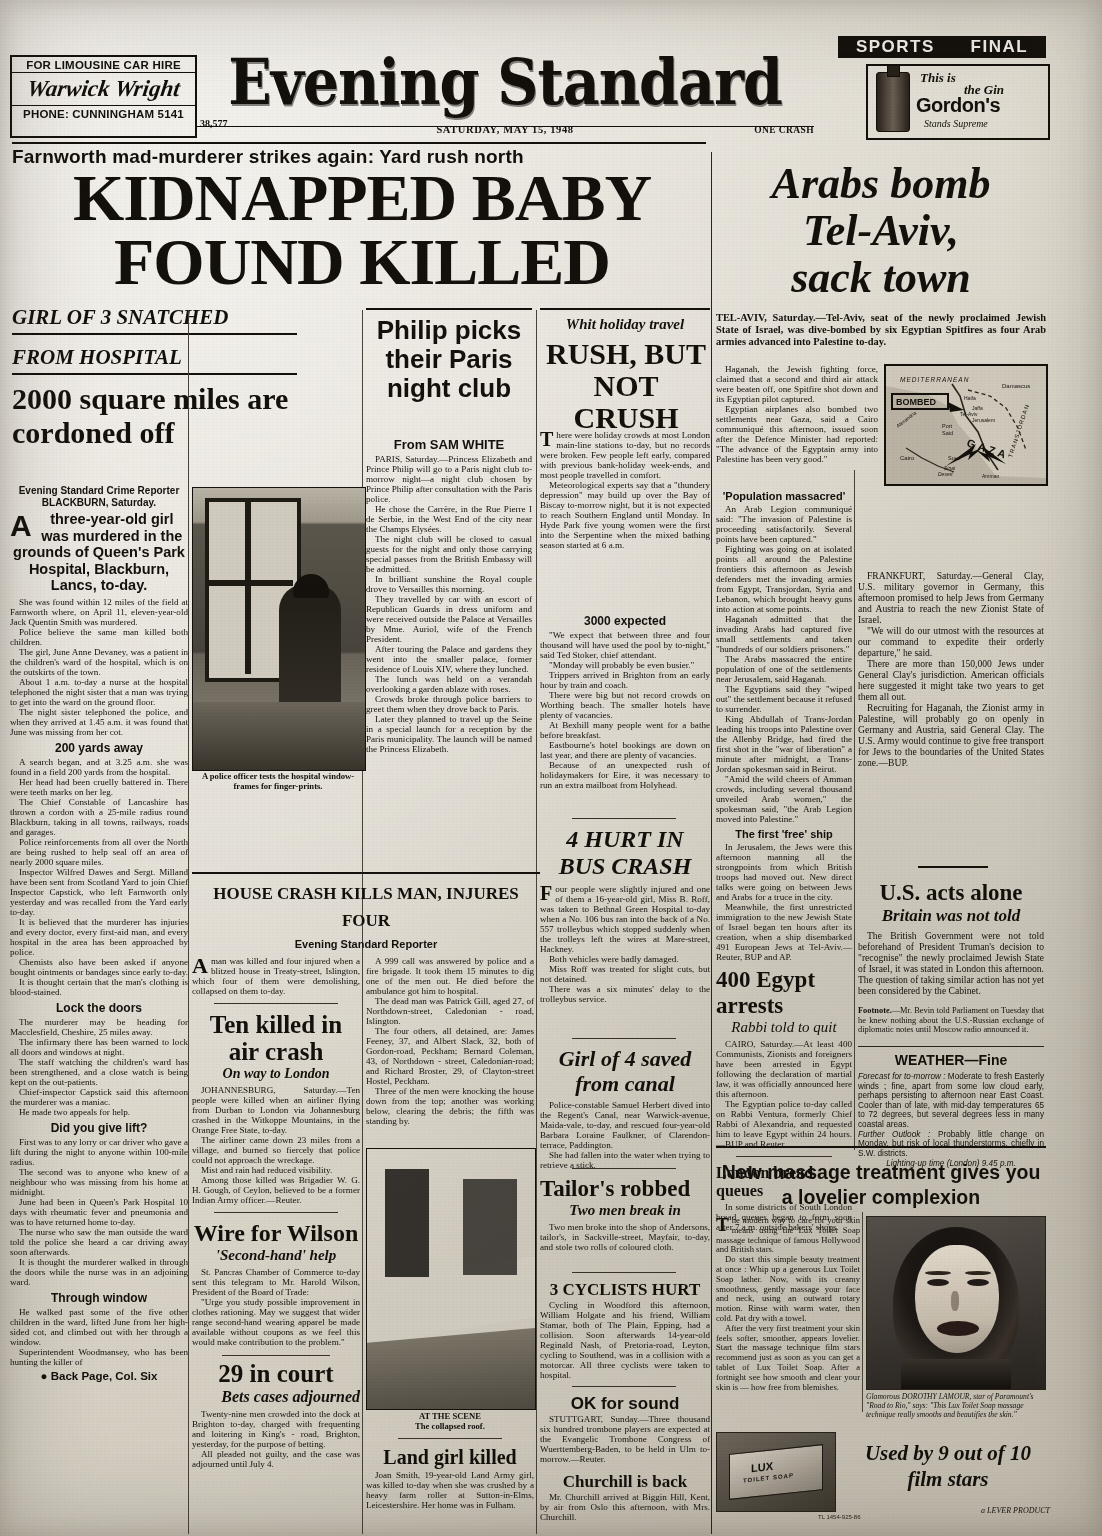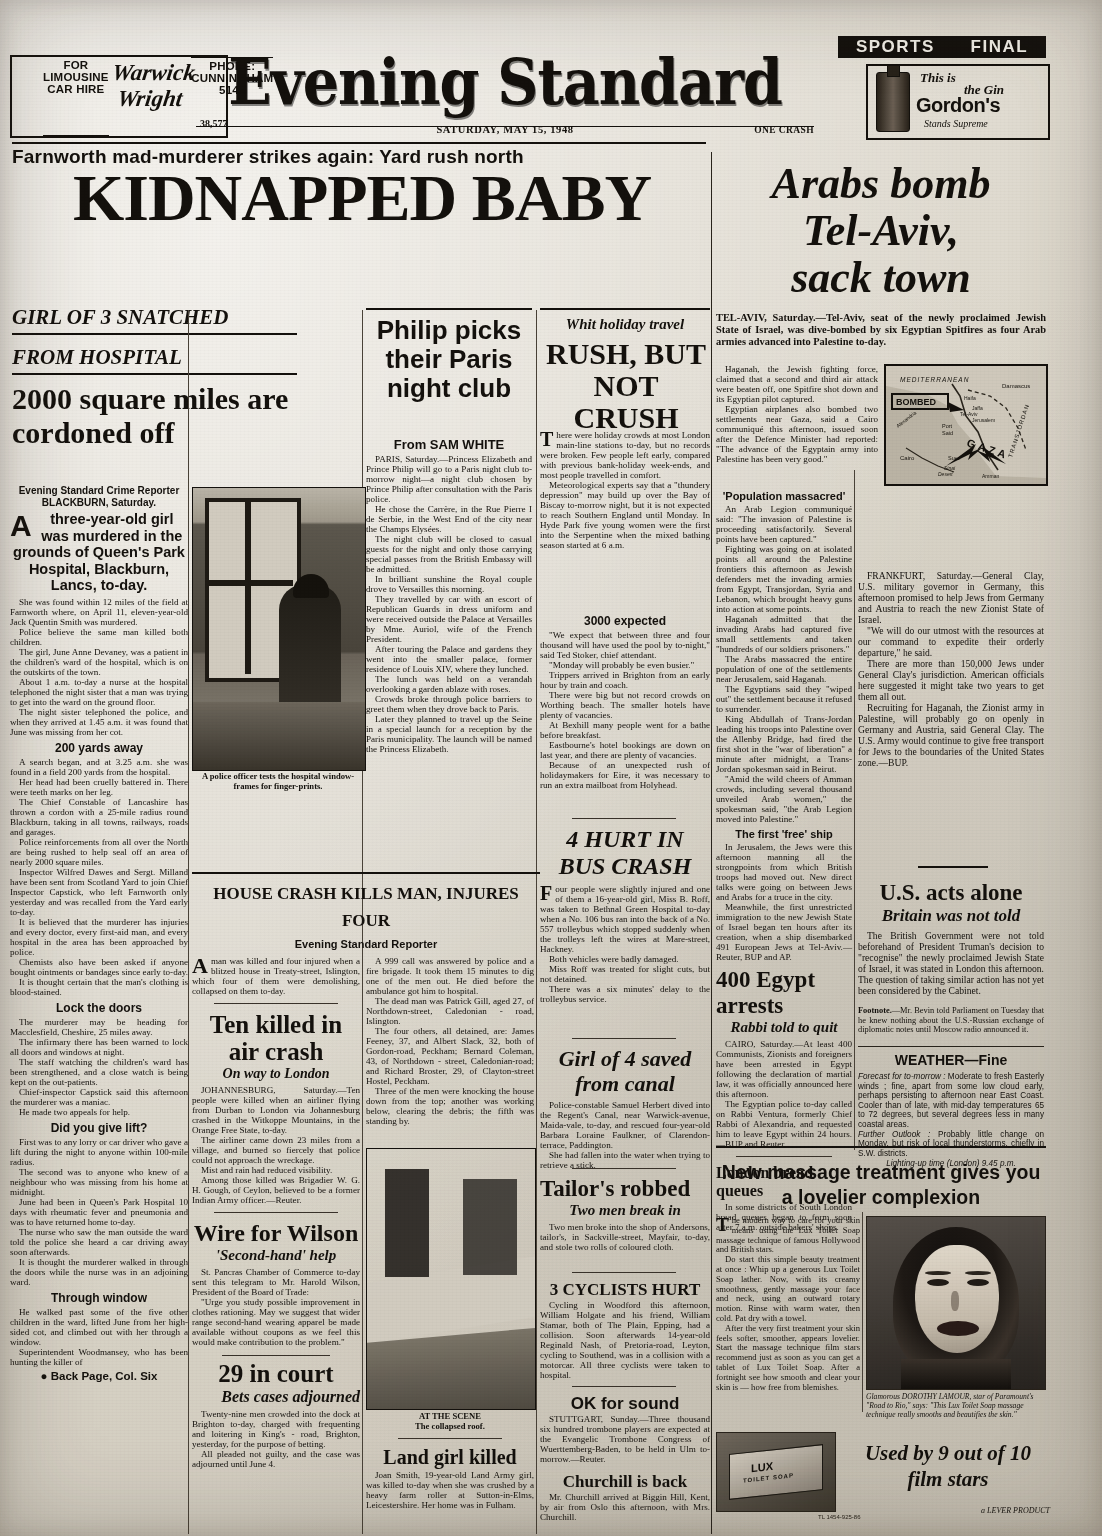--- a/index.html
+++ b/index.html
@@ -30,21 +30,21 @@
   .body{font-size:9.1px;line-height:10.0px;text-align:justify;}
   .body p{margin:0;text-indent:9px;}
   .body p.noind{text-indent:0;}
   .cap{font-size:8.6px;line-height:9.6px;font-weight:bold;text-align:center;}
 
   
   .abs{position:absolute;}
 
   
   #limo{left:10px;top:55px;width:183px;height:79px;border:2px solid #16130f;
-        display:flex;flex-direction:row;justify-content:flex-start;padding-left:31px;}
+        display:flex;flex-direction:column;justify-content:flex-start;}
   #limo .l1,#limo .l3{font-family:"Liberation Sans",sans-serif;font-weight:bold;font-size:11.5px;
         text-align:center;border-bottom:1.5px solid #16130f;padding:2px 0 1px;letter-spacing:.2px;}
   #limo .l3{border-bottom:none;border-top:1.5px solid #16130f;}
   #limo .l2{font-family:"Liberation Serif",serif;font-style:italic;font-weight:bold;font-size:23px;
         text-align:center;padding:3px 0;transform:skewX(-8deg);}
 
   #masthead{left:196px;top:52px;width:618px;text-align:center;}
   #masthead .name{
     font-family:"DejaVu Serif", serif;
     font-weight:bold;font-size:57px;line-height:60px;letter-spacing:-1px;
@@ -186,20 +186,21 @@
     <div class="thegin">the Gin</div>
     <div class="gname">Gordon's</div>
     <div class="stands">Stands Supreme</div>
   </div>
 
   <div class="abs" id="strapRule"></div>
   <div class="abs" id="strap">Farnworth mad-murderer strikes again: Yard rush north</div>
 
   <div class="abs" id="mainhead">
     <div>KIDNAPPED BABY</div>
+    <div>FOUND KILLED</div>
   </div>
 
   <div class="abs" id="kicker1">GIRL OF 3 SNATCHED</div>
   <div class="abs" id="kicker1rule"></div>
   <div class="abs" id="kicker2">FROM HOSPITAL</div>
   <div class="abs" id="kicker2rule"></div>
   <div class="abs" id="deck">2000 square miles are cordoned off</div>
 
   <div class="vrule" style="left:188px;top:310px;height:1224px;"></div>
   <div class="vrule" style="left:362px;top:310px;height:1224px;"></div>
@@ -293,21 +294,21 @@
     <div style="font-family:'Liberation Serif',serif;font-style:italic;font-weight:bold;font-size:15px;text-align:center;">'Second-hand' help</div>
     <div class="body" style="margin-top:3px;">
       <p>St. Pancras Chamber of Commerce to-day sent this telegram to Mr. Harold Wilson, President of the Board of Trade:</p>
       <p>"Urge you study possible improvement in clothes rationing. May we suggest that wider range second-hand wearing apparel be made available without coupons as we feel this would make contribution to the problem."</p>
     </div>
     <div class="thin" style="margin:8px 30px 4px;position:relative;"></div>
     <div style="font-family:'Liberation Serif',serif;font-weight:bold;font-size:25px;text-align:center;">29 in court</div>
     <div style="font-family:'Liberation Serif',serif;font-style:italic;font-weight:bold;font-size:16px;text-align:right;">Bets cases adjourned</div>
     <div class="body" style="margin-top:3px;">
       <p>Twenty-nine men crowded into the dock at Brighton to-day, charged with frequenting and loitering in King's - road, Brighton, yesterday, for the purpose of betting.</p>
-      <p>All pleaded not guilty, and the case was adjourned until June 4.</p>
+      <p>All pleaded not guilty, and the case was adjourned until July 4.</p>
     </div>
   </div>
 
   <div class="abs" style="left:366px;top:956px;width:168px;">
     <div class="body">
       <p>A 999 call was answered by police and a fire brigade. It took them 15 minutes to dig one of the men out. He died before the ambulance got him to hospital.</p>
       <p>The dead man was Patrick Gill, aged 27, of Northdown-street, Caledonian - road, Islington.</p>
       <p>The four others, all detained, are: James Feeney, 37, and Albert Slack, 32, both of Gordon-road, Peckham; Bernard Coleman, 43, of Northdown - street, Caledonian-road; and Richard Broster, 29, of Clayton-street Hostel, Peckham.</p>
       <p>Three of the men were knocking the house down from the top; another was working below, clearing the debris; the fifth was standing by.</p>
     </div>
@@ -457,21 +458,21 @@
       <p>The Egyptians said they "wiped out" the settlement because it refused to surrender.</p>
       <p>King Abdullah of Trans-Jordan leading his troops into Palestine over the Allenby Bridge, had fired the first shot in the "war of liberation" a minute after midnight, a Trans-Jordan spokesman said in Beirut.</p>
       <p>"Amid the wild cheers of Amman crowds, including several thousand unveiled Arab women," the spokesman said, "the Arab Legion moved into Palestine."</p>
     </div>
     <h2 class="small" style="font-size:11px;">The first 'free' ship</h2>
     <div class="body">
       <p>In Jerusalem, the Jews were this afternoon manning all the strongpoints from which British troops had moved out. New direct talks were going on between Jews and Arabs for a truce in the city.</p>
       <p>Meanwhile, the first unrestricted immigration to the new Jewish State of Israel began ten hours after its creation, when a ship disembarked 491 European Jews at Tel-Aviv.—Reuter, BUP and AP.</p>
     </div>
     <div style="font-family:'Liberation Serif',serif;font-weight:bold;font-size:23px;margin-top:5px;">400 Egypt arrests</div>
-    <div style="font-family:'Liberation Serif',serif;font-style:italic;font-weight:bold;font-size:15px;text-align:center;">Rabbi told to quit</div>
+    <div style="font-family:'Liberation Serif',serif;font-style:italic;font-weight:normal;font-size:15px;text-align:center;">Rabbi told to quit</div>
     <div class="body" style="margin-top:3px;">
       <p>CAIRO, Saturday.—At least 400 Communists, Zionists and foreigners have been arrested in Egypt following the declaration of martial law, it was officially announced here this afternoon.</p>
       <p>The Egyptian police to-day called on Rabbi Ventura, formerly Chief Rabbi of Alexandria, and requested him to leave Egypt within 24 hours.—BUP and Reuter.</p>
     </div>
     <div class="thin" style="margin:7px 20px;"></div>
     <div style="font-family:'Liberation Serif',serif;font-weight:bold;font-size:16px;">London bread queues</div>
     <div class="body" style="margin-top:2px;">
       <p>In some districts of South London bread queues began to form soon after 7 a.m. outside bakers' shops.</p>
     </div>
   </div>

